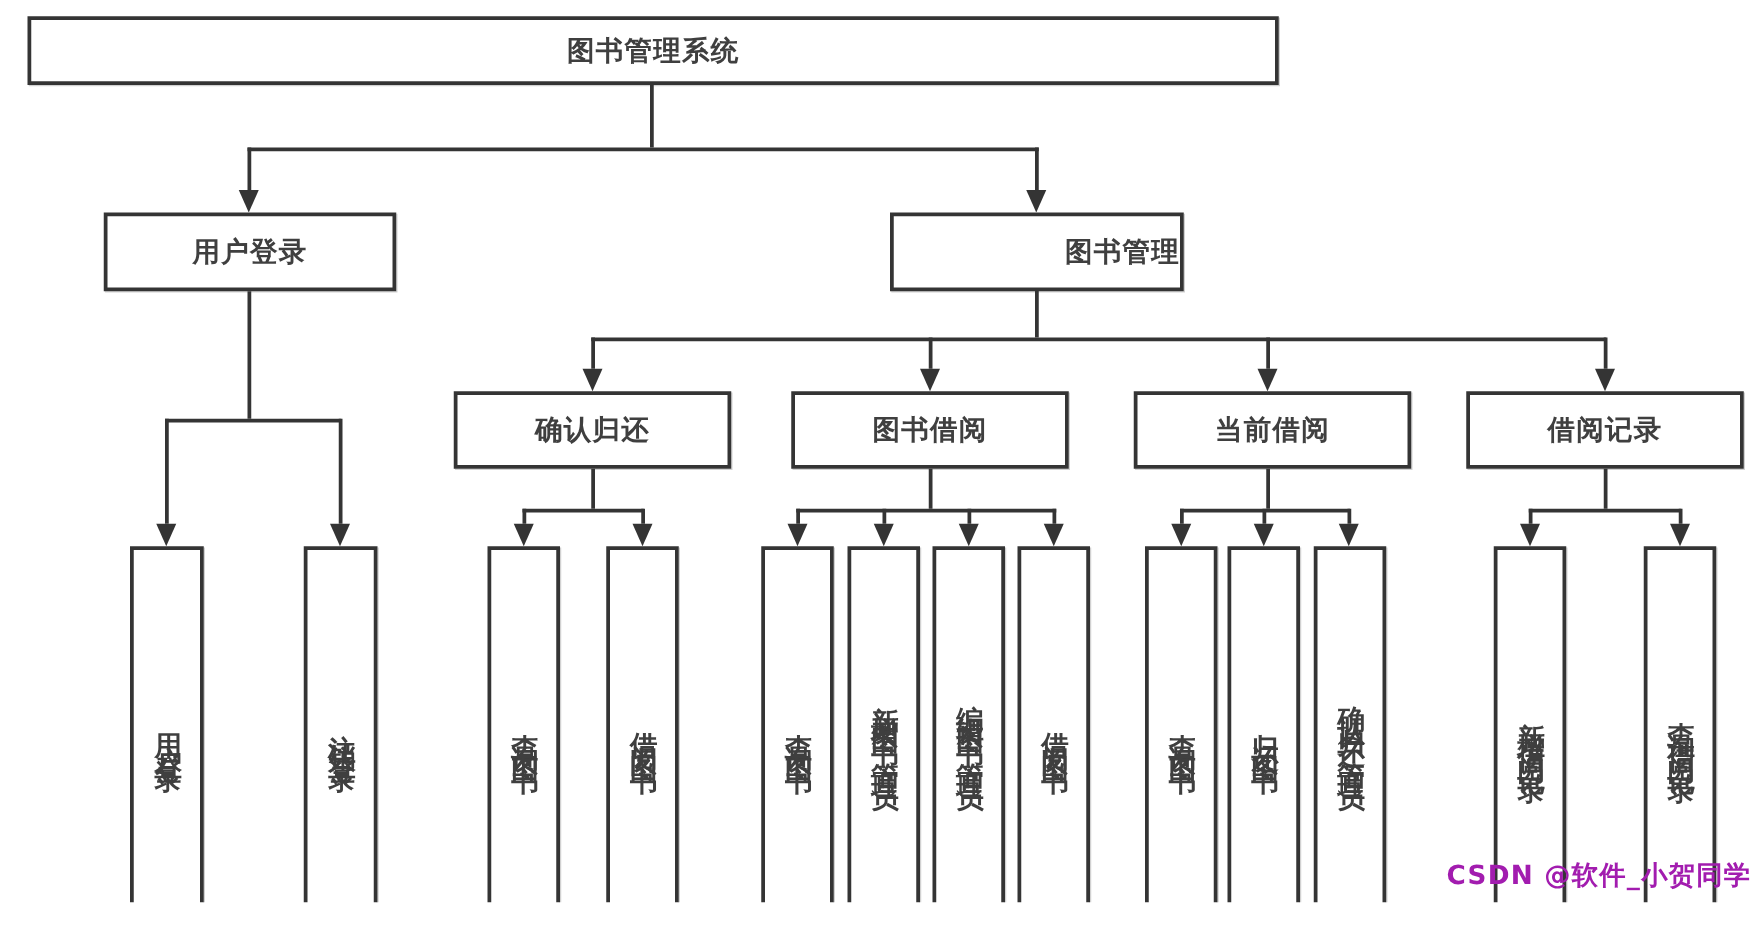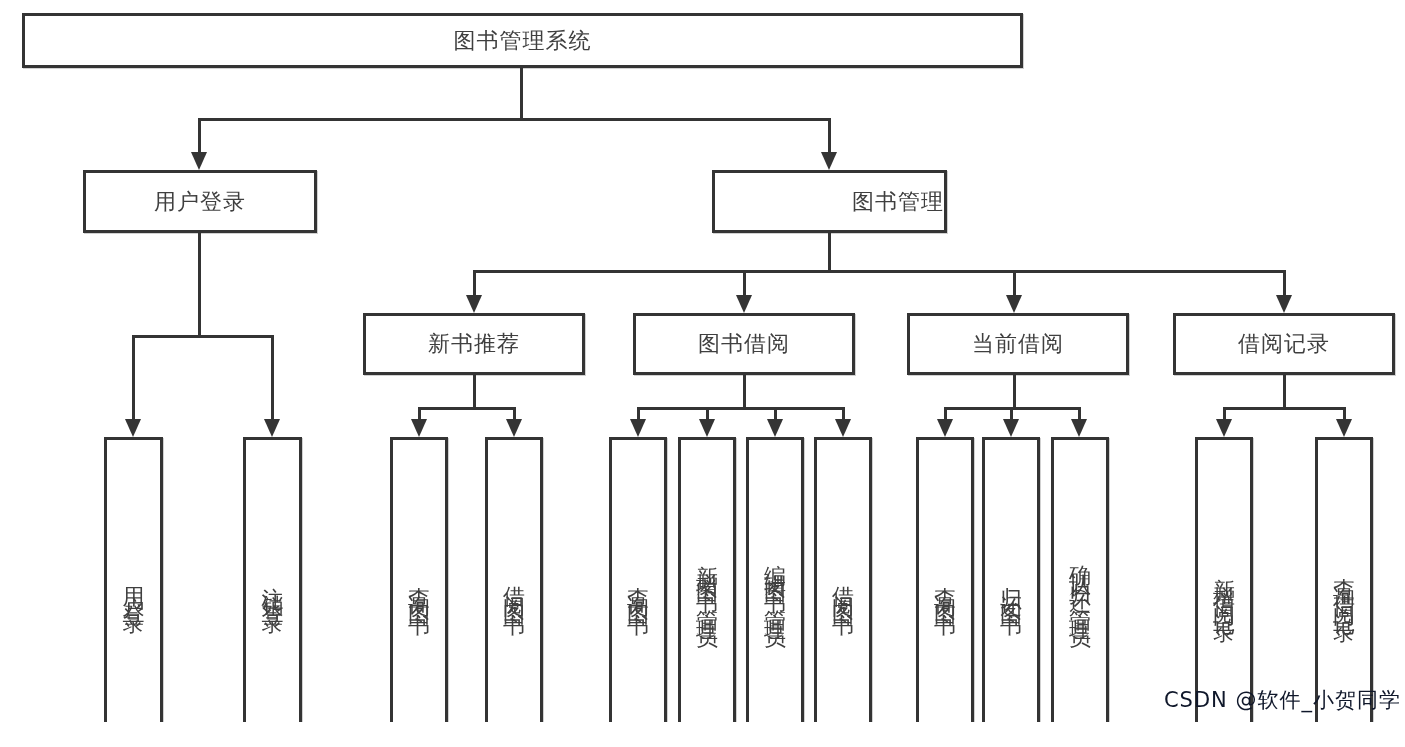--- a/index.html
+++ b/index.html
@@ -2,20 +2,21 @@
 <html><head>
 <meta charset="utf-8">
 <style>
   html,body { margin:0; padding:0; background:#ffffff; }
   #canvas {
     position:relative;
     width:1405px; height:722px;
     background:#ffffff;
     font-family:"DejaVu Sans","Liberation Sans",sans-serif;
     overflow:hidden;
+    font-weight:bold;
   }
   .box {
     position:absolute;
     box-sizing:border-box;
     border:3px solid #343434;
     background:#ffffff;
     display:flex;
     align-items:center;
     justify-content:center;
     color:#3f3f3f;
@@ -39,21 +40,21 @@
   .arrow {
     position:absolute;
     width:0; height:0;
     border-left:8px solid transparent;
     border-right:8px solid transparent;
     border-top:18px solid #343434;
   }
   .watermark {
     position:absolute;
     right:4px; bottom:8px;
-    color:#0f172a;
+    color:#a21caf;
     font-size:21px;
     letter-spacing:1px;
     z-index:10;
     pointer-events:none;
   }
 </style>
 </head>
 <body>
 
 <div id="canvas">
@@ -88,21 +89,21 @@
   <div class="vline" style="left:473px;  top:270px; height:25px;"></div>
   <div class="arrow" style="left:466px;  top:295px;"></div>
   <div class="vline" style="left:743px;  top:270px; height:25px;"></div>
   <div class="arrow" style="left:736px;  top:295px;"></div>
   <div class="vline" style="left:1013px; top:270px; height:25px;"></div>
   <div class="arrow" style="left:1006px; top:295px;"></div>
   <div class="vline" style="left:1283px; top:270px; height:25px;"></div>
   <div class="arrow" style="left:1276px; top:295px;"></div>
 
   <div class="box l3-box" style="left:363px;">
-    <span>新书推荐</span>
+    <span>确认归还</span>
   </div>
   <div class="box l3-box" style="left:633px;text-align:center;">
     <span>图书借阅</span>
   </div>
   <div class="box l3-box" style="left:907px;">
     <span>当前借阅</span>
   </div>
   <div class="box l3-box" style="left:1173px;">
     <span>借阅记录</span>
   </div>

